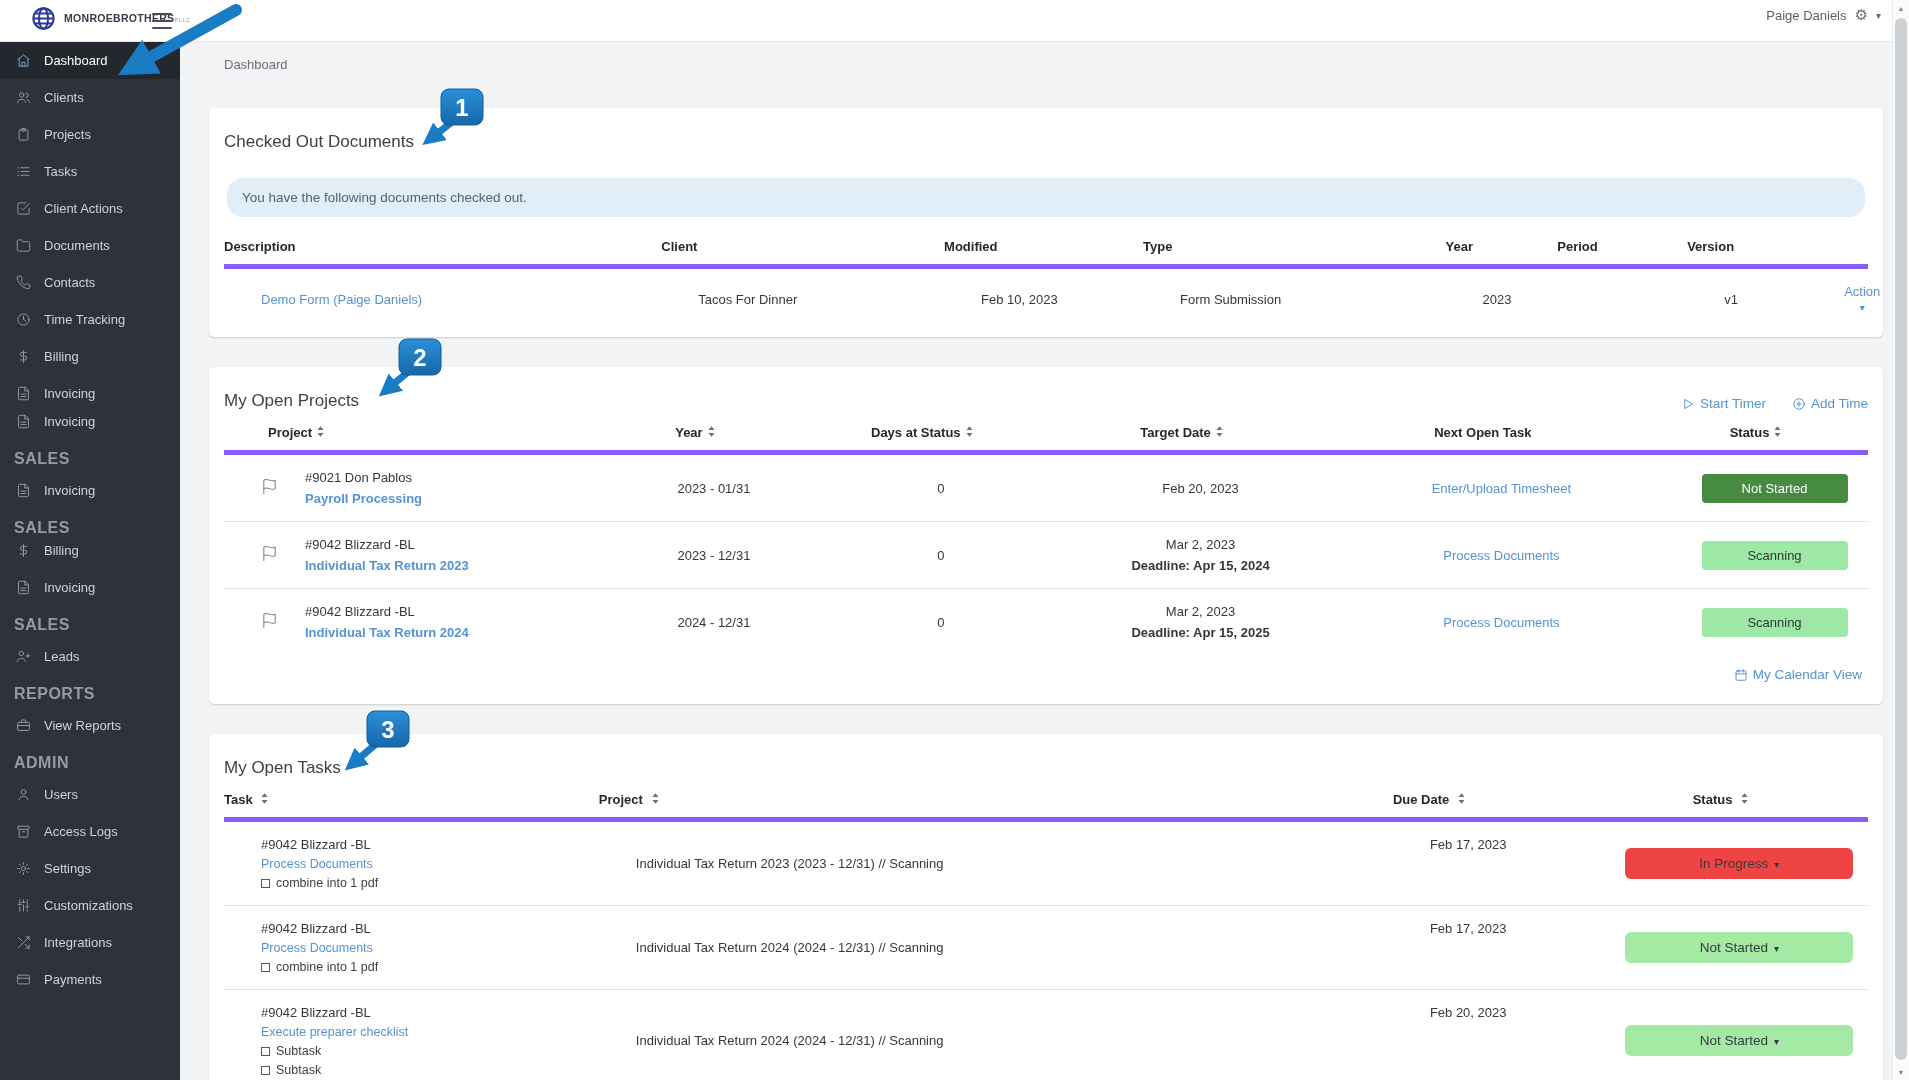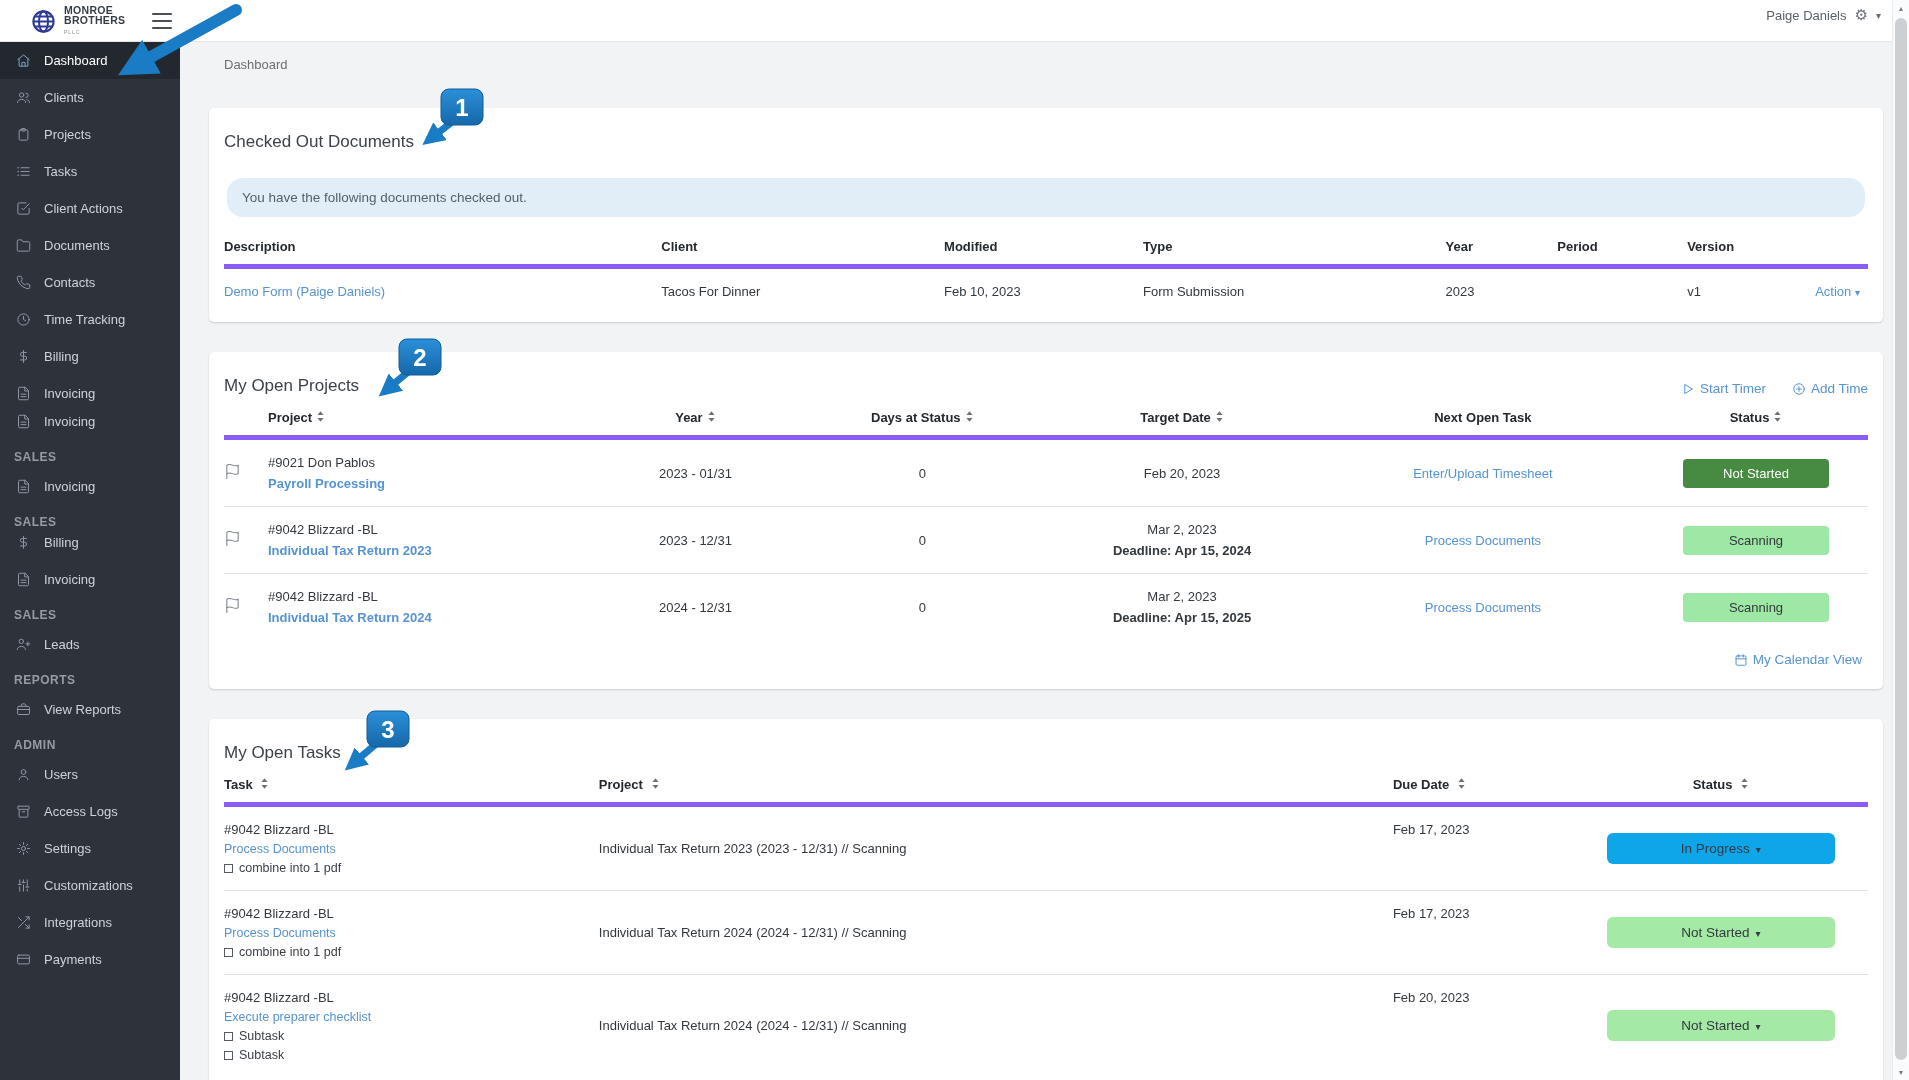--- a/index.html
+++ b/index.html
@@ -10,40 +10,40 @@
     font-family:"Liberation Sans", sans-serif;
     color:#33383d;
   }
   
   .topbar {
     position:absolute; top:0; left:0; width:100%; height:42px;
     background:#fff; border-bottom:1px solid #e3e5e7; z-index:6;
   }
   .brand { position:absolute; left:30px; top:5px; display:flex; align-items:center; gap:7px; cursor:pointer; }
   .brand svg { width:27px; height:27px; stroke:#2d3a96; fill:none; stroke-width:1.8; }
-  .brand-text { display:flex; flex-direction:column; line-height:10px; }
+  .brand-text { display:flex; flex-direction:row; line-height:10px; }
   .brand-text b { font-size:10.5px; letter-spacing:.3px; color:#363c47; font-weight:700; }
   .brand-sub { font-size:5px; color:#8a8f99; letter-spacing:1px; margin-top:2px; }
   .hamburger { position:absolute; left:152px; top:13px; width:20px; height:16px;
     background:none; border:none; cursor:pointer; display:flex; flex-direction:column; justify-content:space-between; }
   .hamburger span { display:block; height:2px; background:#4a4f55; border-radius:1px; }
   .user-menu { position:absolute; right:28px; top:0; height:30px; display:flex; align-items:center; gap:8px;
     font-size:13px; color:#5a6168; cursor:pointer; }
   .user-menu .gear { font-size:15px; color:#6a7077; }
   .user-menu .caret { font-size:10px; color:#6a7077; }
   
   .sidebar { position:absolute; top:42px; left:0; bottom:0; width:180px; background:#2e333b; overflow:hidden; z-index:5; }
   .side-item { display:flex; align-items:center; gap:13px; padding:11px 12px 11px 16px; cursor:pointer;
     font-size:13px; color:#ced3d9; }
   .side-item svg { width:15px; height:15px; stroke:#8f97a1; fill:none; stroke-width:1.6;
     stroke-linecap:round; stroke-linejoin:round; flex:none; }
   .side-item.active { background:#23272e; color:#ffffff; }
   .side-item.active svg { stroke:#7da3c8; }
   .side-item.tight { padding-top:2px; }
-  .side-section { font-size:12px; font-weight:700; letter-spacing:.5px; color:#959ba3;
+  .side-section { font-size:16px; font-weight:700; letter-spacing:.5px; color:#959ba3;
     padding:10px 5px 4px 14px; }
   
   .main { position:absolute; top:42px; left:180px; right:17px; bottom:0; overflow:hidden; }
   .breadcrumb { padding:15px 0 0 44px; font-size:13px; color:#6a6f75; }
   .content { position:absolute; top:66px; left:29px; width:1674px; }
   .card { background:#fff; border-radius:5px; box-shadow:0 1px 2px rgba(0,0,0,.16);
     padding:0 15px 8px 15px; margin-bottom:30px; }
   .card h2 { font-size:17px; font-weight:400; color:#3c4248; padding-top:24px; }
   .card-head { display:flex; align-items:flex-end; justify-content:space-between; }
   .toolbar { display:flex; gap:26px; padding-top:24px; }
@@ -55,21 +55,21 @@
     border-radius:16px; margin:26px 3px 8px 3px; }
   
   .grid-row { display:grid; grid-template-columns:var(--cols); }
   .doc-cols  { --cols:26.6% 17.2% 12.1% 18.4% 6.8% 7.9% 7.3% 1fr; }
   .proj-cols { --cols:44px 19.5% 13% 14.6% 17% 19.6% 1fr; }
   .task-cols { --cols:22.8% 48.3% 11% 1fr; }
   .thead { border-bottom:5px solid #8b5cf6; }
   .th { font-size:13px; font-weight:700; color:#24292e; padding:14px 0 10px 0; }
   .th .sort { margin-left:4px; vertical-align:-1px; }
   .sort path { fill:#6d7278; }
-  .td { font-size:13px; color:#33383d; padding:15px 0; }
+  .td { font-size:13px; color:#33383d; padding:15px 0;margin-left:37px; }
   .tbody .grid-row + .grid-row { border-top:1px solid #dfe3e6; }
   .c { text-align:center; }
   .lnk { color:#5693d2; text-decoration:none; cursor:pointer; }
   .vcent > * { align-self:center; }
   .line2 { margin-top:6px;font-weight:bold; }
   .flag-cell svg { width:17px; height:17px; stroke:#7c838a; fill:none; stroke-width:1.5;
     stroke-linecap:round; stroke-linejoin:round; cursor:pointer; }
   .badge { display:inline-block; min-width:146px; padding:7px 10px; border-radius:4px;
     font-size:13px; text-align:center; }
   .task-btn { min-width:228px; padding:8px 12px; border-radius:6px; font-size:13.5px;
@@ -459,21 +459,21 @@
           </div>
           <div class="tbody">
             <div class="grid-row task-cols">
               <div class="td">
                 <div>#9042 Blizzard -BL</div>
                 <div class="subline"><a class="lnk">Process Documents</a></div>
                 <div class="subline"><span class="checkbox-icon"></span>combine into 1 pdf</div>
               </div>
               <div class="td" style="align-self: center;">Individual Tax Return 2023 (2023 - 12/31) // Scanning</div>
               <div class="td">Feb 17, 2023</div>
-              <div class="td c" style="align-self: center;"><button class="task-btn" style="background:#0ea5e9;color:#333b42">In Progress<span class="caret">▾</span></button></div>
+              <div class="td c" style="align-self: center;"><button class="task-btn" style="background:#ef4444;color:#333b42">In Progress<span class="caret">▾</span></button></div>
             </div>
             <div class="grid-row task-cols">
               <div class="td">
                 <div>#9042 Blizzard -BL</div>
                 <div class="subline"><a class="lnk">Process Documents</a></div>
                 <div class="subline"><span class="checkbox-icon"></span>combine into 1 pdf</div>
               </div>
               <div class="td" style="align-self: center;">Individual Tax Return 2024 (2024 - 12/31) // Scanning</div>
               <div class="td">Feb 17, 2023</div>
               <div class="td c" style="align-self: center;"><button class="task-btn" style="background:#a4e9a4;color:#333b42">Not Started<span class="caret">▾</span></button></div>

